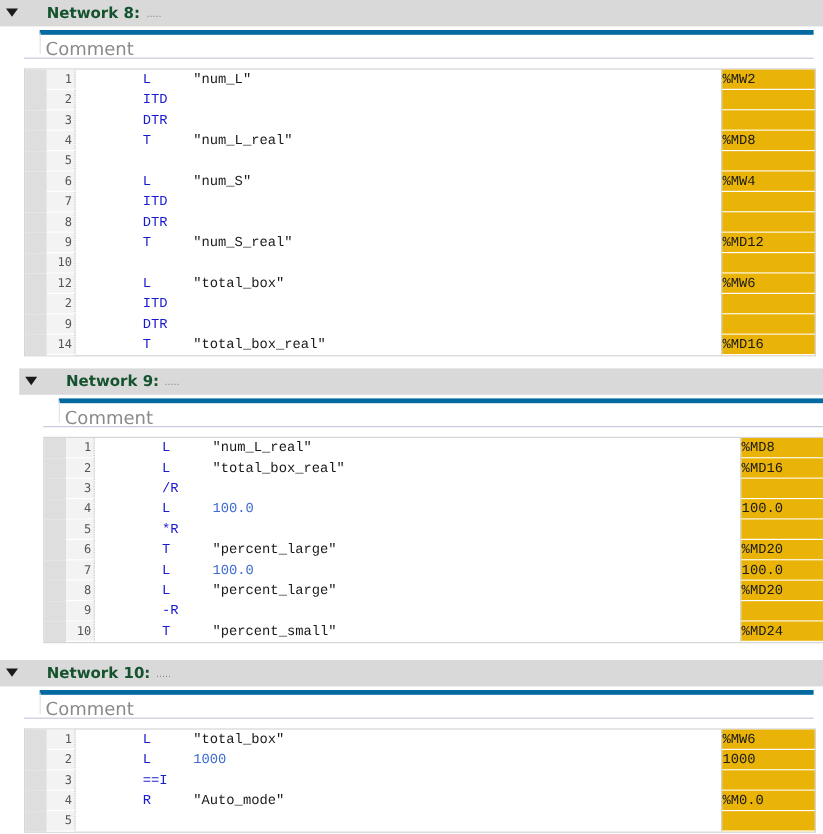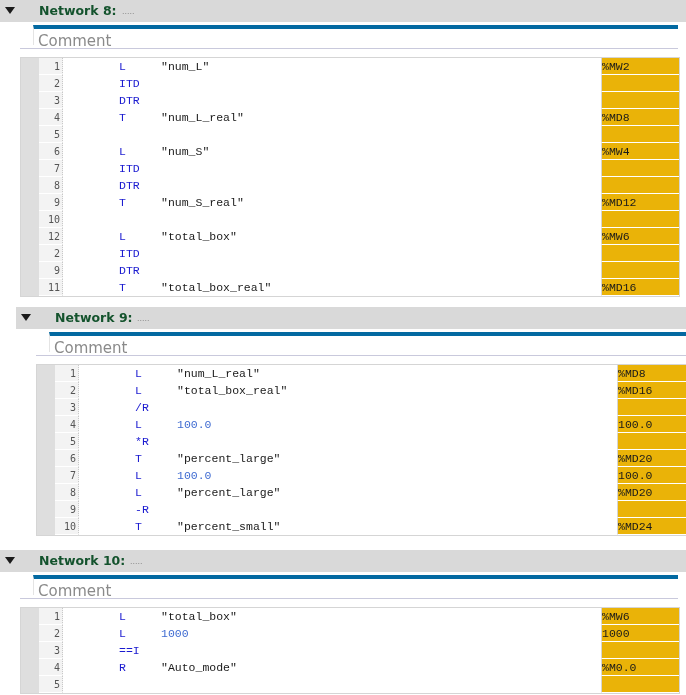--- a/index.html
+++ b/index.html
@@ -159,21 +159,21 @@
         </div>
         <div class="code-row">
           <span class="gutter"></span>
           <span class="lineno">9</span>
           <span class="opcode">DTR</span>
           <span class="operand"></span>
           <span class="addr"></span>
         </div>
         <div class="code-row">
           <span class="gutter"></span>
-          <span class="lineno">11</span>
+          <span class="lineno">14</span>
           <span class="opcode">T</span>
           <span class="operand">"total_box_real"</span>
           <span class="addr">%MD16</span>
         </div>
       </div>
     </div>
     <div class="network" style="position: absolute; top: 307px; left: 16px; height: 230px;">
       <div class="net-header">
         <span class="net-toggle"></span>
         <span class="net-title">Network 9:</span>

